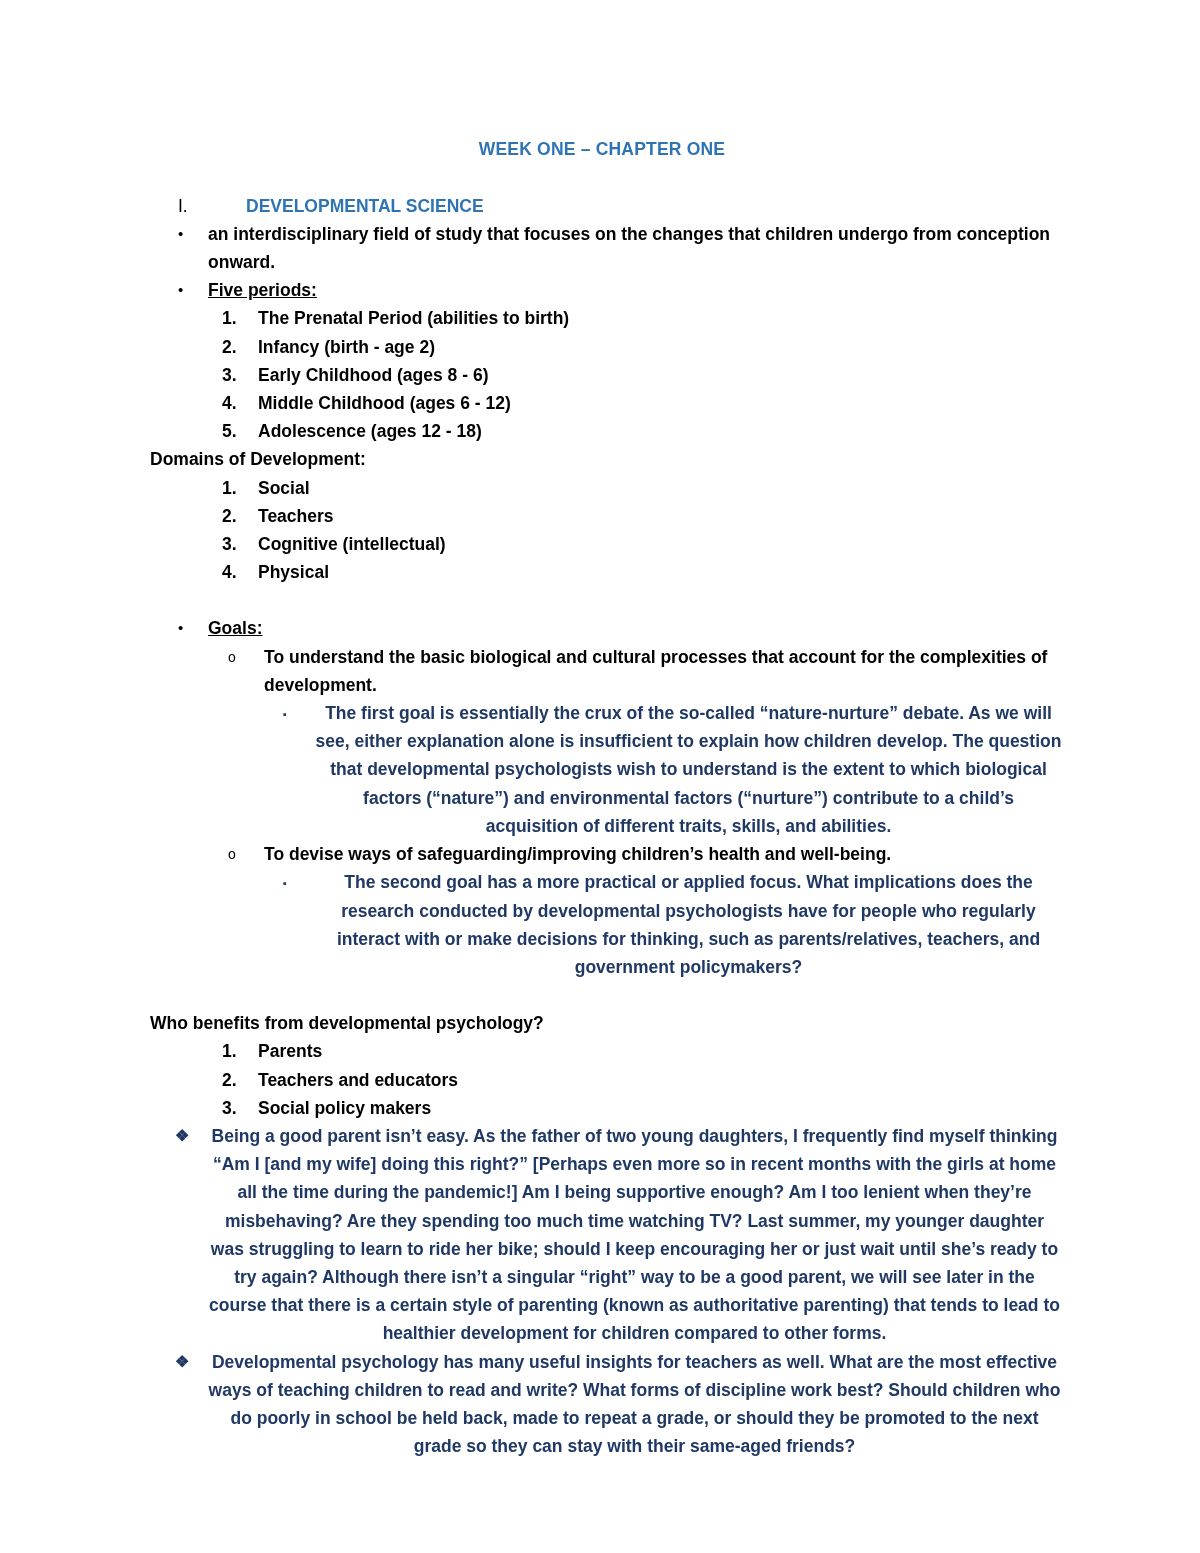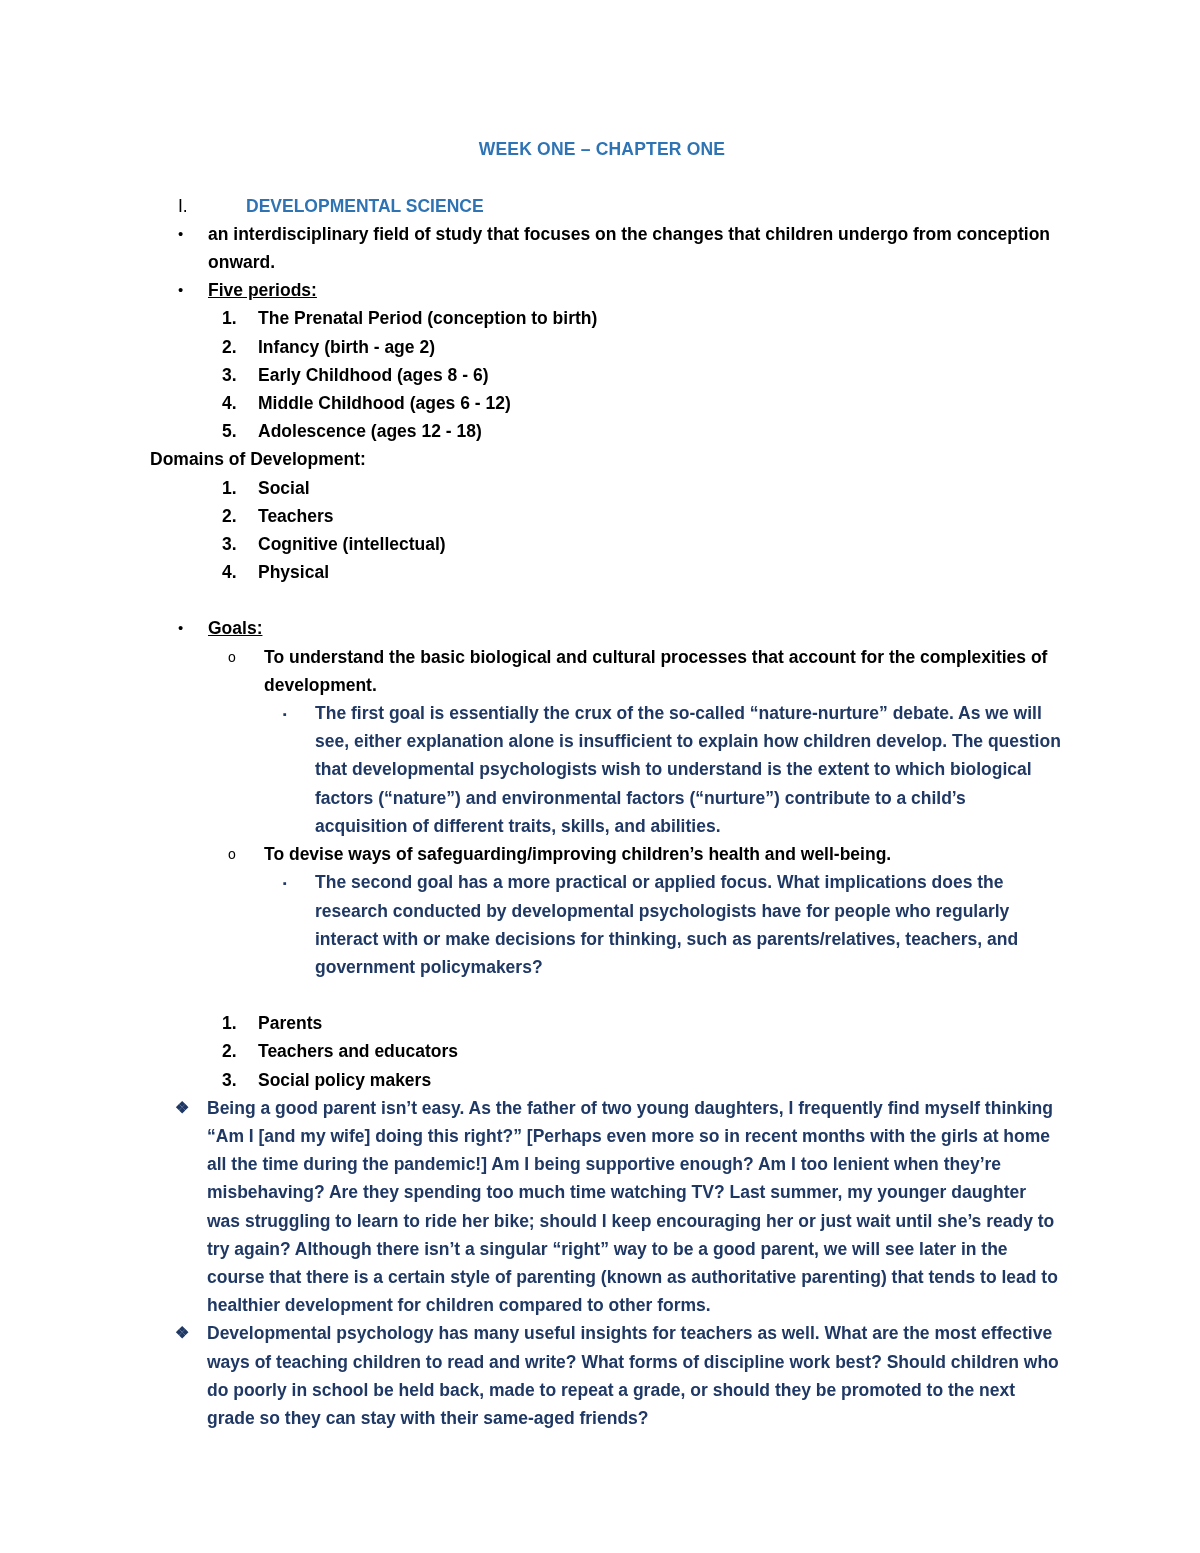--- a/index.html
+++ b/index.html
@@ -43,21 +43,21 @@
   }
 
   .line {
     font-size: 17.5px;
     line-height: 28.2px;
     margin: 0;
     color: #000000;
   }
 
   .blue-head { color: #2E74B5; }
-  .blue-body { color: #1F3864; font-weight: 600; }
+  .blue-body { color: #1F3864; font-weight: 600; text-align: center; }
   .bold { font-weight: bold; }
   .underline { text-decoration: underline; }
 
   
   .row {
     display: flex;
     align-items: flex-start;
     font-size: 17.5px;
     line-height: 28.2px;
   }
@@ -117,21 +117,21 @@
       <span class="txt">an interdisciplinary field of study that focuses on the changes that children undergo from conception onward.</span>
     </div>
 
     <div class="row lvl-b1">
       <span class="marker">•</span>
       <span class="txt underline">Five periods:</span>
     </div>
 
     <div class="row lvl-n2">
       <span class="marker">1.</span>
-      <span class="txt">The Prenatal Period (conception to birth)</span>
+      <span class="txt">The Prenatal Period (abilities to birth)</span>
     </div>
     <div class="row lvl-n2">
       <span class="marker">2.</span>
       <span class="txt">Infancy (birth - age 2)</span>
     </div>
     <div class="row lvl-n2">
       <span class="marker">3.</span>
       <span class="txt">Early Childhood (ages 8 - 6)</span>
     </div>
     <div class="row lvl-n2">
@@ -182,20 +182,21 @@
       <span class="marker">o</span>
       <span class="txt">To devise ways of safeguarding/improving children’s health and well-being.</span>
     </div>
     <div class="row lvl-s3">
       <span class="marker blue-body">▪</span>
       <span class="txt blue-body">The second goal has a more practical or applied focus. What implications does the research conducted by developmental psychologists have for people who regularly interact with or make decisions for thinking, such as parents/relatives, teachers, and government policymakers?</span>
     </div>
 
     <div class="spacer"></div>
 
+    <div class="line bold flush">Who benefits from developmental psychology?</div>
 
     <div class="row lvl-n2b">
       <span class="marker">1.</span>
       <span class="txt">Parents</span>
     </div>
     <div class="row lvl-n2b">
       <span class="marker">2.</span>
       <span class="txt">Teachers and educators</span>
     </div>
     <div class="row lvl-n2b">

